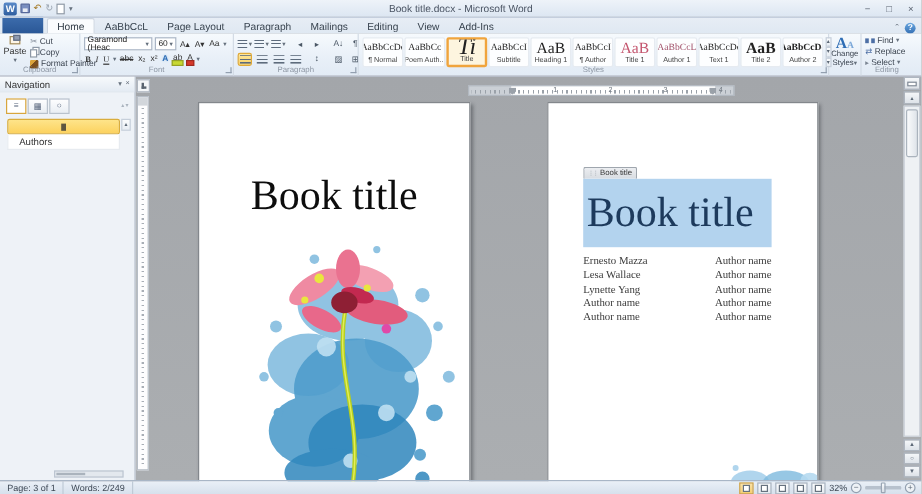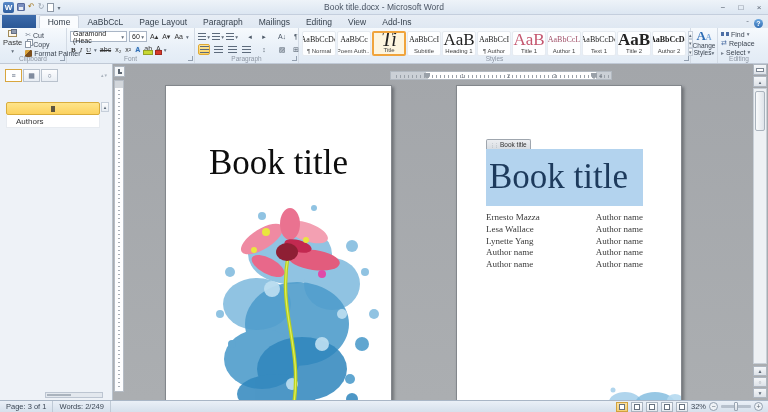--- a/index.html
+++ b/index.html
@@ -80,21 +80,21 @@
   .bars{width:9px;height:7px;background:repeating-linear-gradient(to bottom,#5d6b7c 0 1px,transparent 1px 3px)}
   .psep{width:1px;height:10px;background:#cdd5e0;margin:0 1px}
 
   .g-styles{width:392px;display:flex}
   .sgallery{display:flex;height:25px;margin-top:1px}
   .sitem{width:34px;margin-right:1px;border:1px solid #e6ebf1;background:#fdfeff;border-radius:2px;
          display:flex;flex-direction:column;align-items:center;overflow:hidden}
   .sitem.sel{border:2px solid #f0a43c;background:#fdf5df}
   .prev{flex:1;width:100%;display:flex;align-items:center;justify-content:center;overflow:hidden;
         font-family:"Liberation Serif","DejaVu Serif",serif;font-size:8px;color:#222;white-space:nowrap}
-  .prev.big{font-size:17px}
+  .prev.big{font-size:13px}
   .prev.huge{font-size:20px;font-style:italic}
   .prev.pink{color:#c4566f}
   .prev.maroon{color:#a2526a}
   .prev.b{font-weight:bold}
   .slabel{font-size:6px;color:#444;line-height:8px;white-space:nowrap}
   .gscroll{width:9px;margin-left:1px;display:flex;flex-direction:column;height:25px;margin-top:1px}
   .gsbtn{flex:1;border:1px solid #c6cfda;background:linear-gradient(#fbfcfd,#e7edf3);
          display:flex;align-items:center;justify-content:center;font-size:5px;color:#5c6876}
 
   .g-change{width:27px;display:flex;flex-direction:column;align-items:center;justify-content:flex-start;padding-top:2px}
@@ -121,21 +121,21 @@
                  padding:0 3px;font-family:inherit}
   .magwrap{width:13px;height:100%;border-left:1px solid #e2e8ef;display:flex;align-items:center;justify-content:center;gap:1px}
   .mag{width:5px;height:5px;border:1px solid #5f6f85;border-radius:50%;position:relative}
   .mag::after{content:"";position:absolute;width:3px;height:1px;background:#5f6f85;right:-3px;bottom:-1px;transform:rotate(40deg)}
   .ntabs{display:flex;gap:1px;margin:5px 5px 0;align-items:center}
   .ntab{width:17px;height:13px;border:1px solid #b9c2cd;background:linear-gradient(#fdfdfe,#e9eef4);
         display:flex;align-items:center;justify-content:center;font-size:7px;color:#55637a}
   .ntab.active{background:#fff;border-color:#d8a63e}
   .ntsp{flex:1}
   .nav-ud{font-size:5px;color:#aab3be;line-height:5px}
-  .nlist{margin-top:20px;position:relative}
+  .nlist{margin-top:4px;position:relative}
   .nitem-sel{margin:0 12px 0 6px;height:13px;border:1px solid #d9ad3c;border-radius:2px;
              background:linear-gradient(#fee48a,#fcd25f);display:flex;align-items:center;justify-content:center}
   .tg{width:4px;height:6px;background:#5d5540}
   .nitem{margin:0 12px 0 6px;height:13px;background:#fff;border:1px solid #e7ebf0;border-top:none;
          display:flex;align-items:center;padding-left:9px;font-size:8px;color:#333}
   .nlscroll{position:absolute;right:3px;top:0;width:8px;height:10px;border:1px solid #c6cfda;
             background:linear-gradient(#fbfcfd,#e7edf3);display:flex;align-items:center;justify-content:center;
             font-size:5px;color:#5c6876}
   .nhscroll{position:absolute;bottom:2px;left:45px;width:58px;height:6px;background:#e3e8ee;border:1px solid #bcc5d1}
   .nhthumb{position:absolute;left:1px;top:1px;bottom:1px;width:24px;background:linear-gradient(#fbfcfd,#dbe1e8);border:1px solid #aab3bd}
@@ -421,20 +421,26 @@
         <span>Select</span>
         <span class="dd">▾</span>
       </div>
       <div class="glabel">Editing</div>
     </div>
   </div>
 
   <div class="docarea">
 
     <aside class="navpane">
+      <div class="nheader">
+        <span>Navigation</span>
+        <span class="nhsp"></span>
+        <span class="nhic">▾</span>
+        <span class="nhic">×</span>
+      </div>
       <div class="ntabs">
         <span class="ntab active">≡</span>
         <span class="ntab">▦</span>
         <span class="ntab">○</span>
         <span class="ntsp"></span>
         <span class="nav-ud">▴</span>
         <span class="nav-ud">▾</span>
       </div>
       <div class="nlist">
         <div class="nitem-sel">

